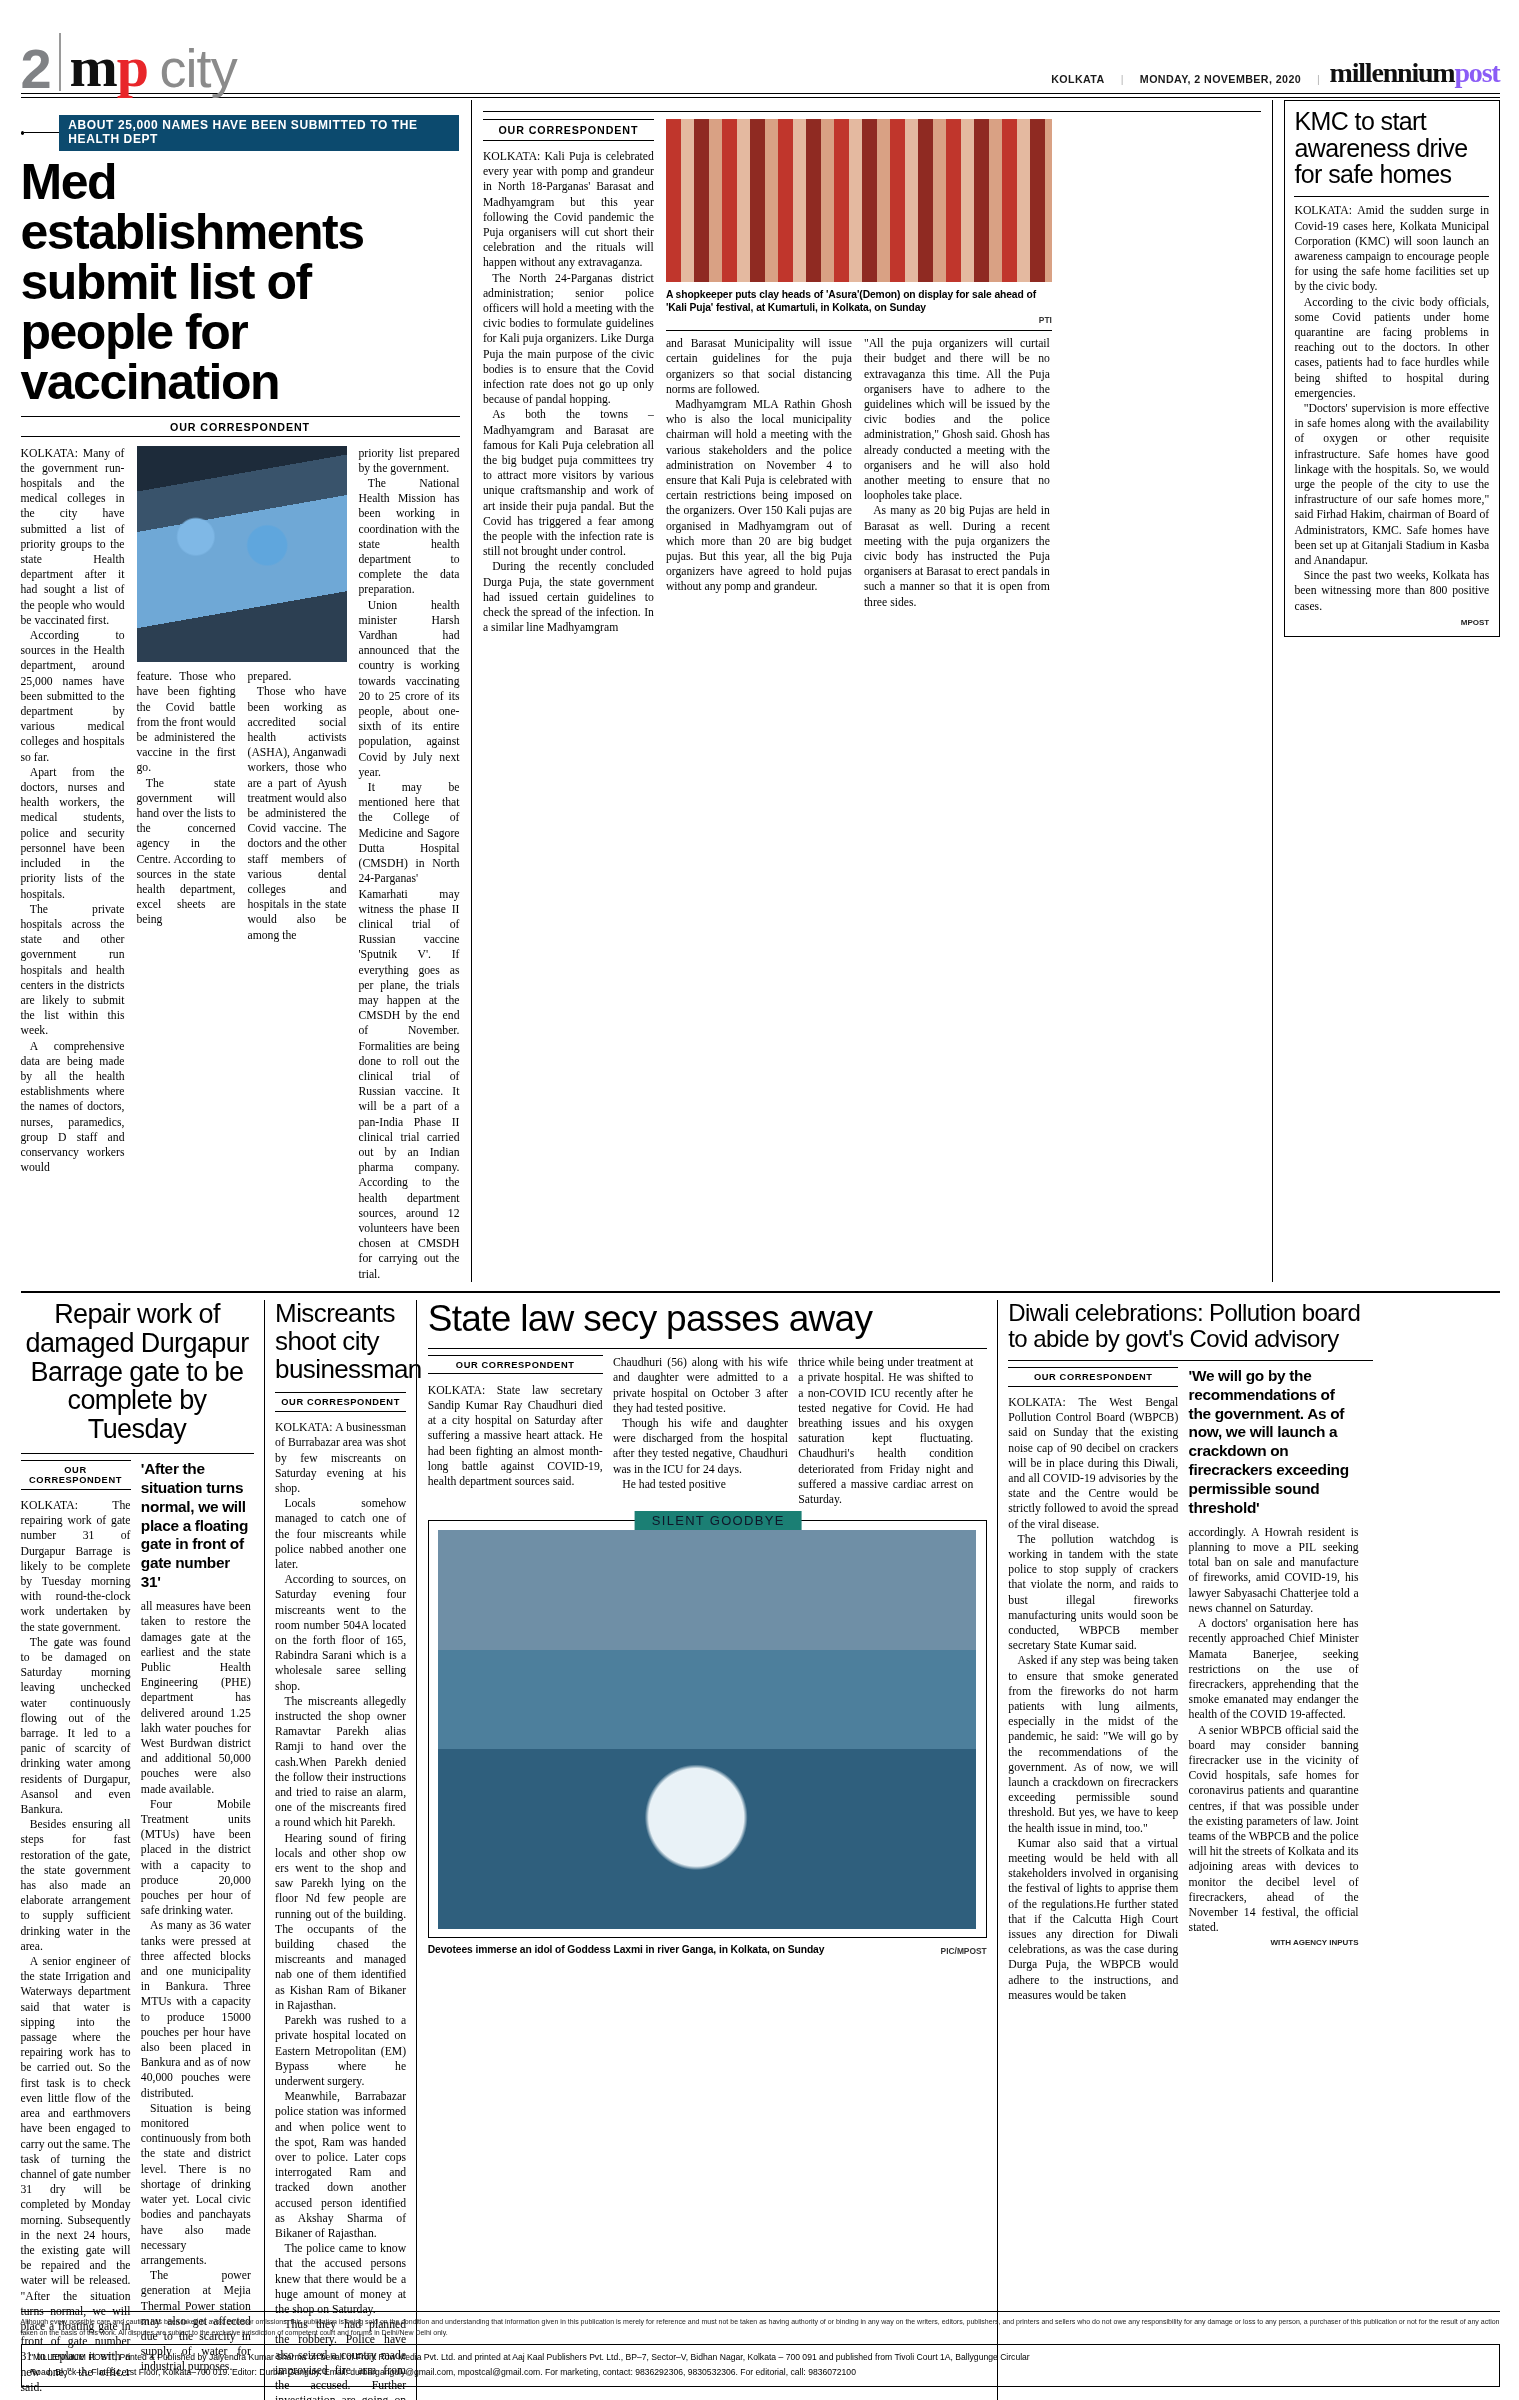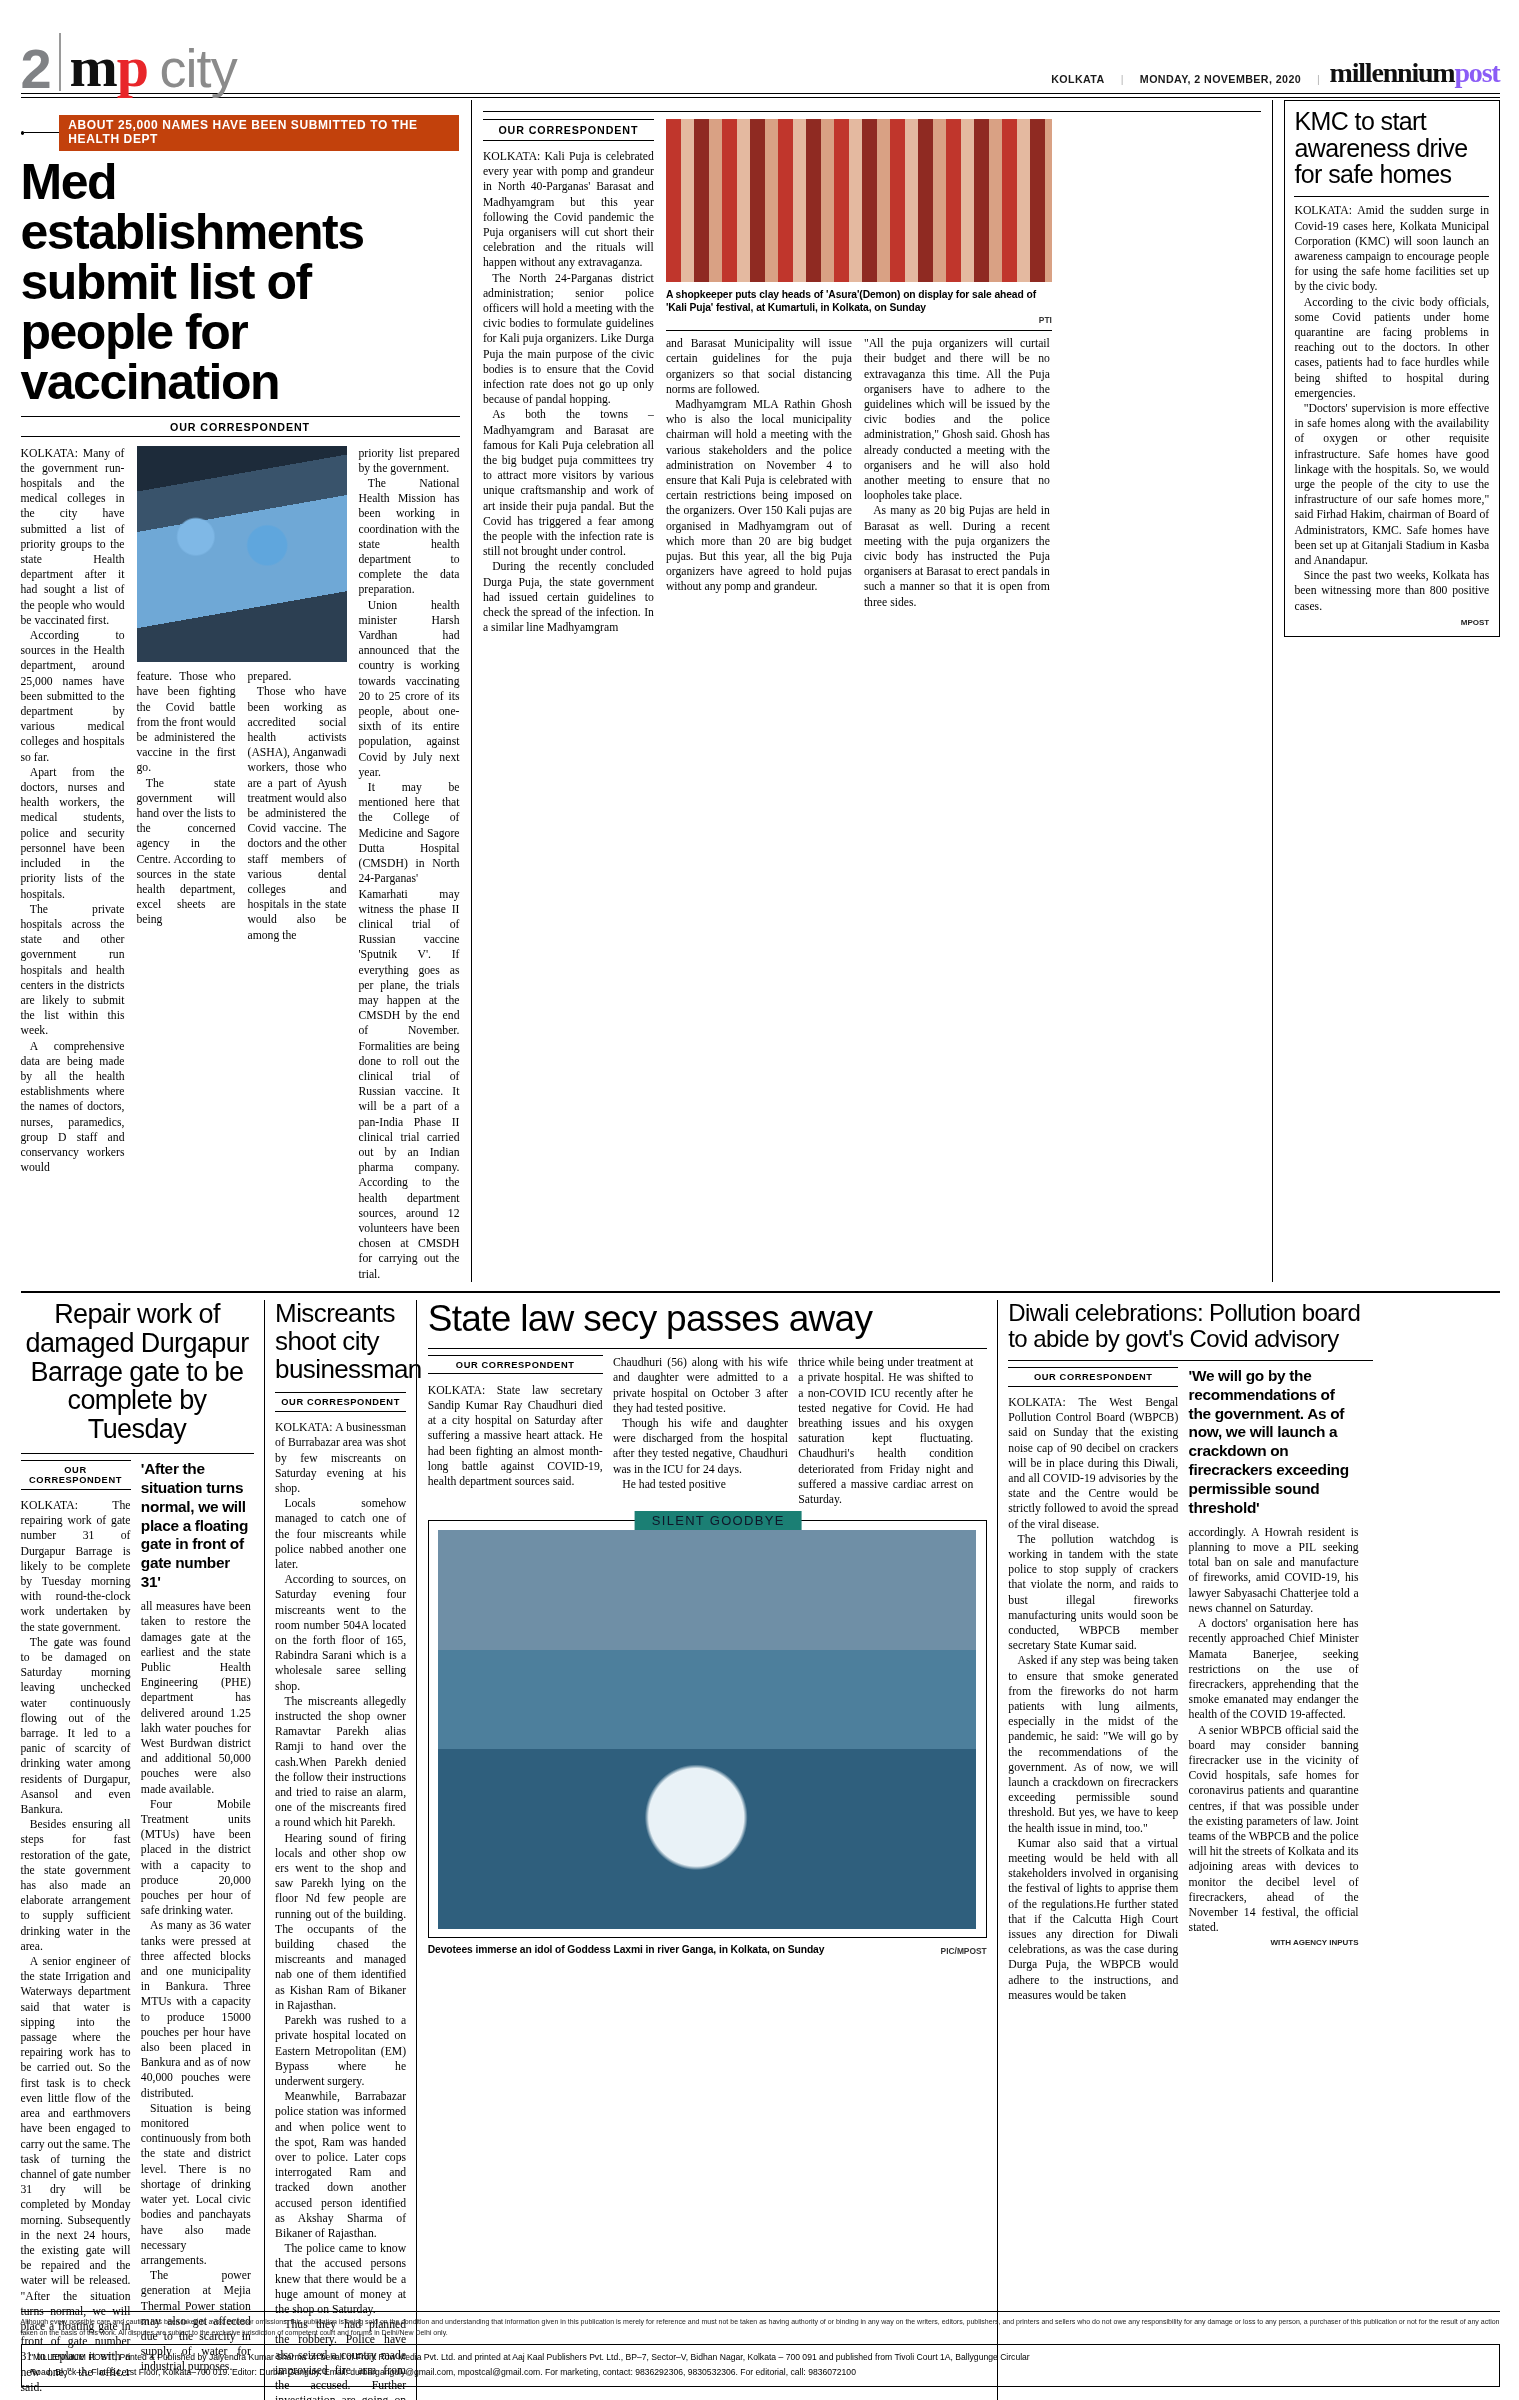--- a/index.html
+++ b/index.html
@@ -21,21 +21,21 @@
   .mast-brand{font-family:"Liberation Serif",serif;font-weight:bold;font-size:28px;letter-spacing:-1.2px;line-height:.9;}
   .mast-brand .mil{color:#111;}
   .mast-brand .post{color:#8b5cf6;}
 
   .rule-double{border-top:1.9px solid #000;border-bottom:0.9px solid #000;height:2.8px;margin:0 0 0 0;}
 
   
   .kicker-row{display:flex;align-items:center;margin:15px 0 3.7px;}
   .kicker-dot{width:3.7px;height:3.7px;background:#000;border-radius:50%;}
   .kicker-line{height:0.9px;background:#000;width:41px;}
-  .kicker{background:#c2410c;color:#fff;font-family:"Liberation Sans",sans-serif;font-weight:bold;font-size:12px;letter-spacing:0.6px;padding:3.7px 9.3px 4.7px;}
+  .kicker{background:#0c4a6e;color:#fff;font-family:"Liberation Sans",sans-serif;font-weight:bold;font-size:12px;letter-spacing:0.6px;padding:3.7px 9.3px 4.7px;}
 
   h1.hl{font-family:"Liberation Sans",sans-serif;font-weight:bold;font-size:50px;line-height:1.0;letter-spacing:-1.5px;margin:5.6px 0 0;}
   h2.hl{font-family:"Liberation Sans",sans-serif;font-weight:normal;font-size:33px;line-height:1.05;letter-spacing:-0.7px;margin:0;}
   h3.hl{font-family:"Liberation Sans",sans-serif;font-weight:normal;font-size:27px;line-height:1.06;letter-spacing:-0.6px;margin:0;}
 
   .byline{font-family:"Liberation Sans",sans-serif;font-weight:bold;font-size:10.7px;letter-spacing:0.9px;text-align:center;
           border-top:0.9px solid #000;border-bottom:0.9px solid #000;padding:3.7px 0;margin:9.3px 0 8.4px;}
 
   .body-col{font-family:"Liberation Serif",serif;font-size:11.7px;line-height:1.30;text-align:justify;hyphens:auto;-webkit-hyphens:auto;}
   .body-col p{margin:0;text-indent:9.3px;}
@@ -141,21 +141,21 @@
       </div>
     </div>
 
     <div style="width:802px;padding:0 11.2px;border-left:0.9px solid #000;border-right:0.9px solid #000;">
       <div class="hr-thin" style="margin-top:11.2px;"></div>
 
       <div style="display:flex;gap:12px;margin-top:7.5px;">
         <div style="width:171px;">
           <div class="byline" style="margin-top:0;">OUR CORRESPONDENT</div>
           <div class="body-col">
-            <p class="first">KOLKATA: Kali Puja is celebrated every year with pomp and grandeur in North 40-Parganas' Barasat and Madhyamgram but this year following the Covid pandemic the Puja organisers will cut short their celebration and the rituals will happen without any extravaganza.</p>
+            <p class="first">KOLKATA: Kali Puja is celebrated every year with pomp and grandeur in North 18-Parganas' Barasat and Madhyamgram but this year following the Covid pandemic the Puja organisers will cut short their celebration and the rituals will happen without any extravaganza.</p>
             <p>The North 24-Parganas district administration; senior police officers will hold a meeting with the civic bodies to formulate guidelines for Kali puja organizers. Like Durga Puja the main purpose of the civic bodies is to ensure that the Covid infection rate does not go up only because of pandal hopping.</p>
             <p>As both the towns – Madhyamgram and Barasat are famous for Kali Puja celebration all the big budget puja committees try to attract more visitors by various unique craftsmanship and work of art inside their puja pandal. But the Covid has triggered a fear among the people with the infection rate is still not brought under control.</p>
             <p>During the recently concluded Durga Puja, the state government had issued certain guidelines to check the spread of the infection. In a similar line Madhyamgram</p>
           </div>
         </div>
         <div style="width:386px;">
           <div class="photo ph-clay" style="width:386px;height:163px;"></div>
           <div class="caption" style="margin-top:5.6px;">A shopkeeper puts clay heads of 'Asura'(Demon) on display for sale ahead of 'Kali Puja' festival, at Kumartuli, in Kolkata, on Sunday</div>
           <div class="credit" style="text-align:right;margin-top:0.9px;">PTI</div>
           <div class="hr-thin" style="margin-top:4.7px;"></div>

